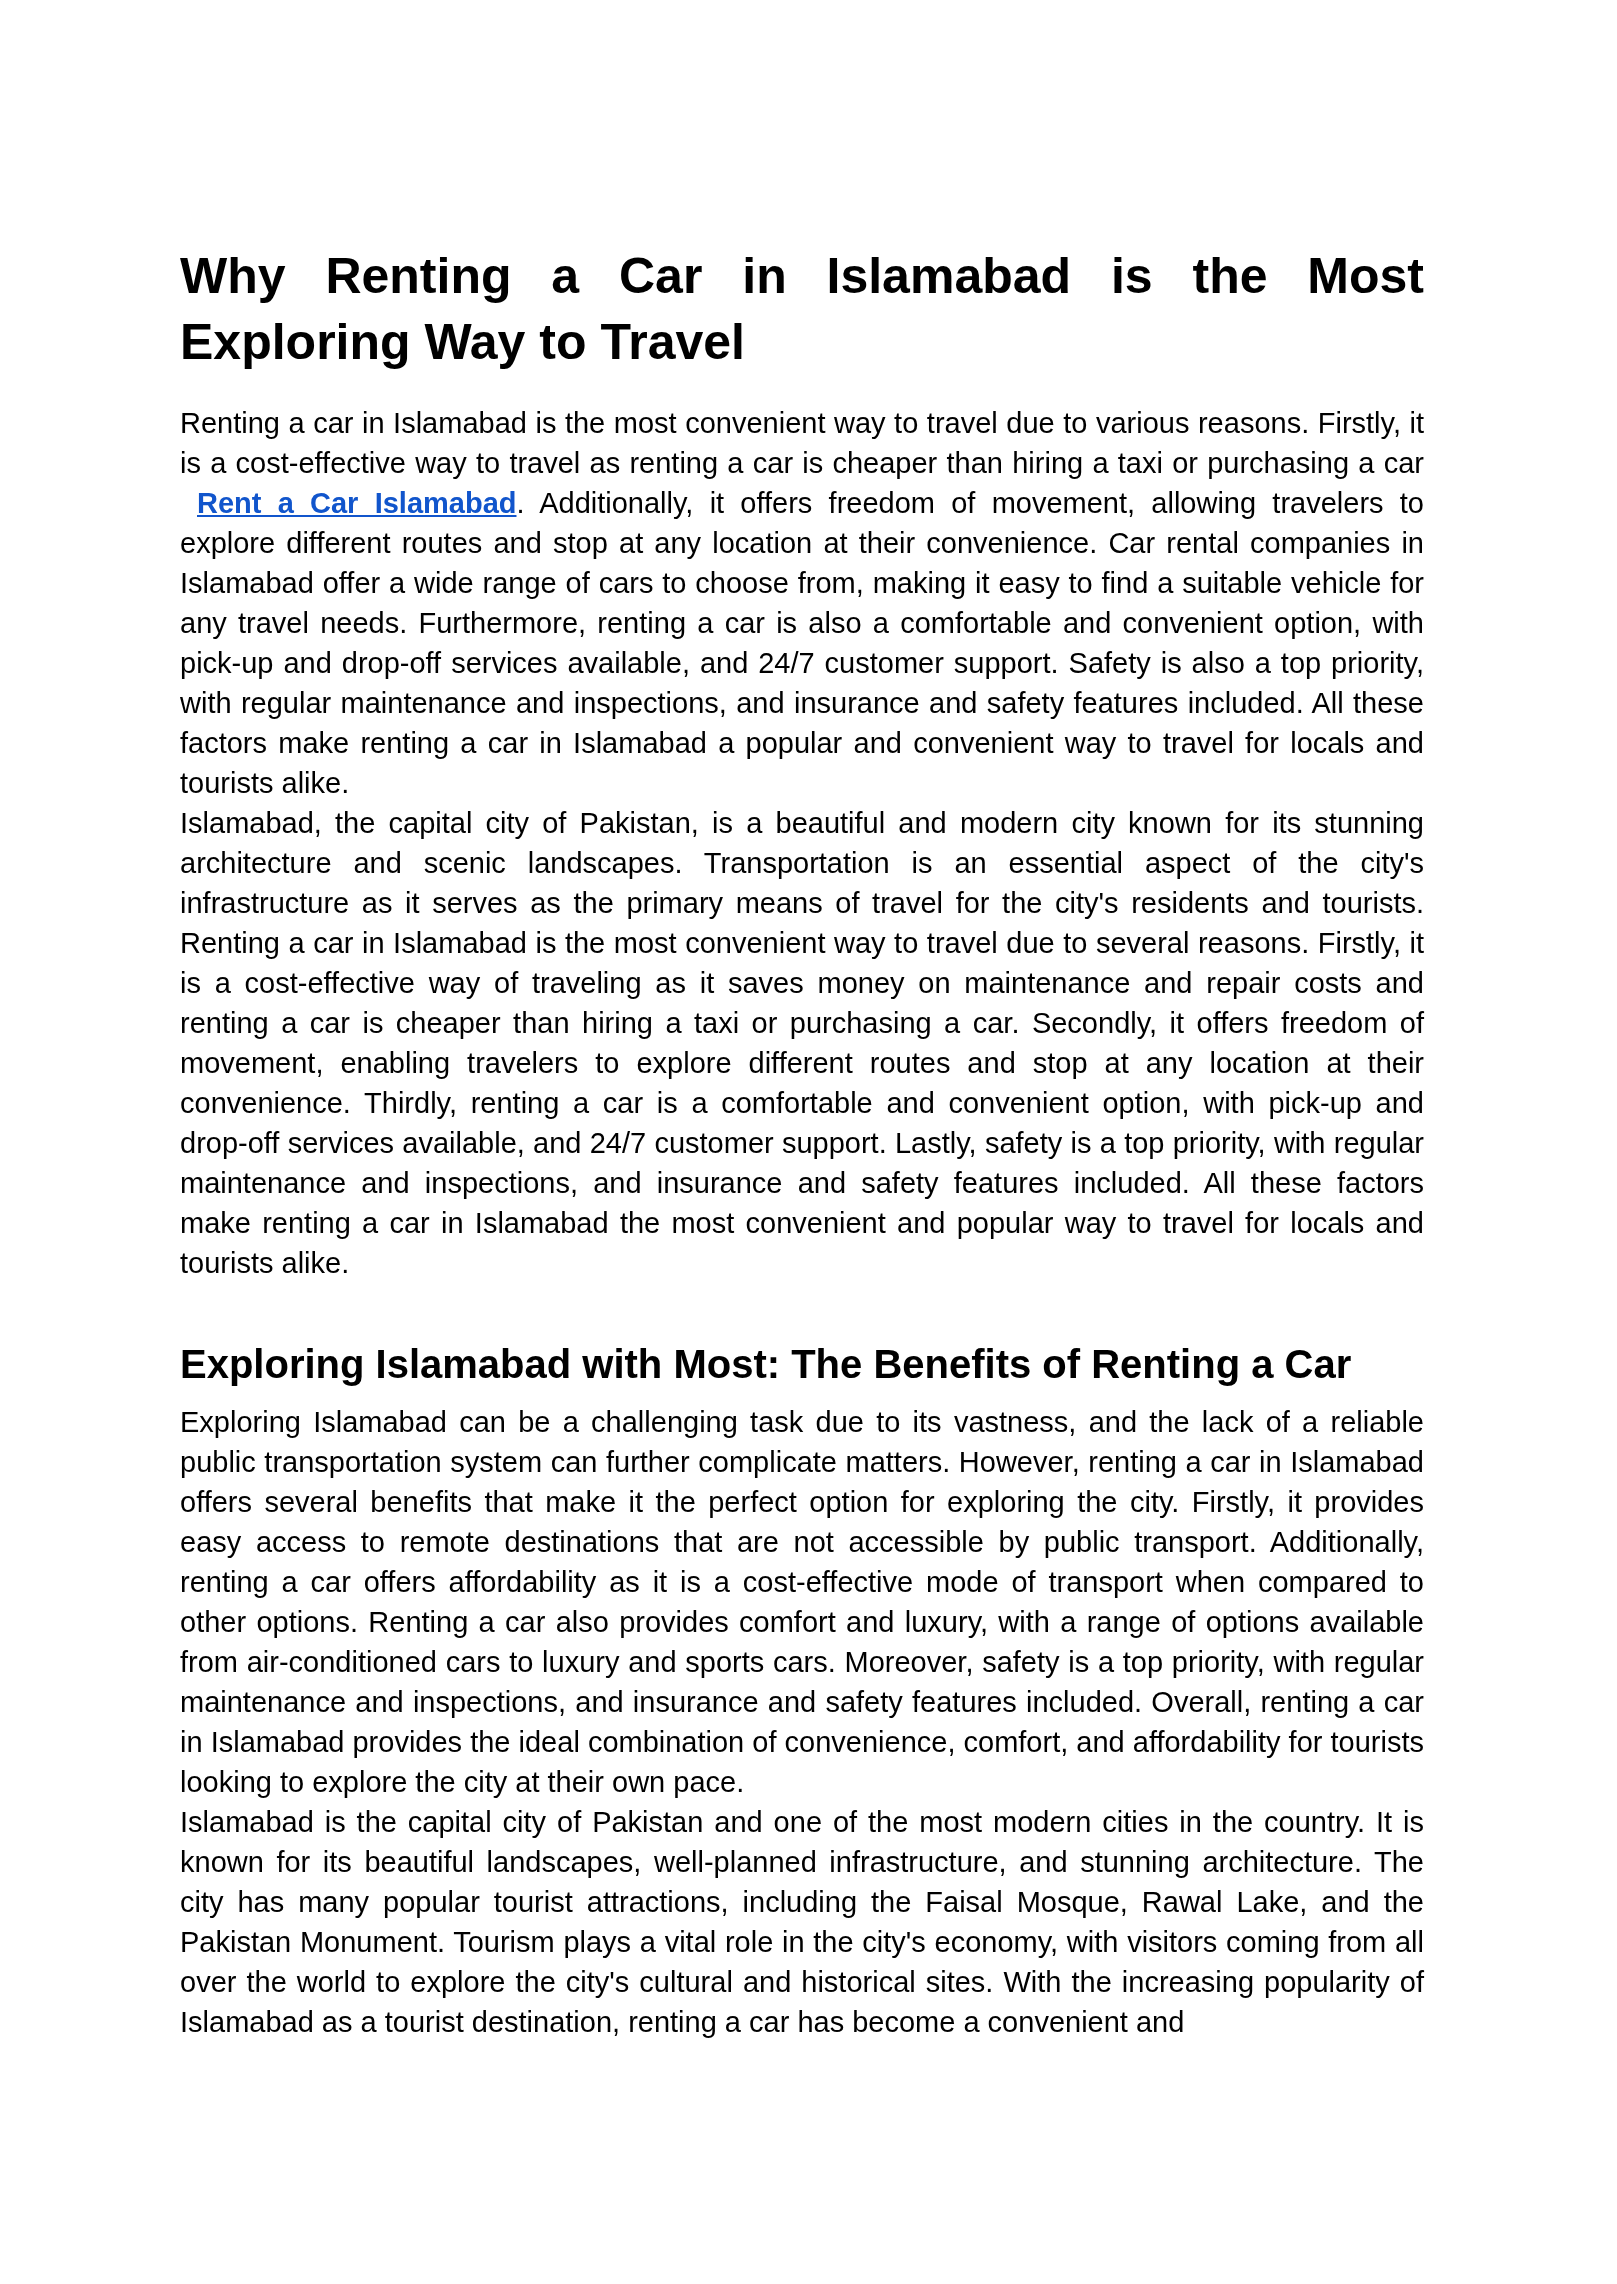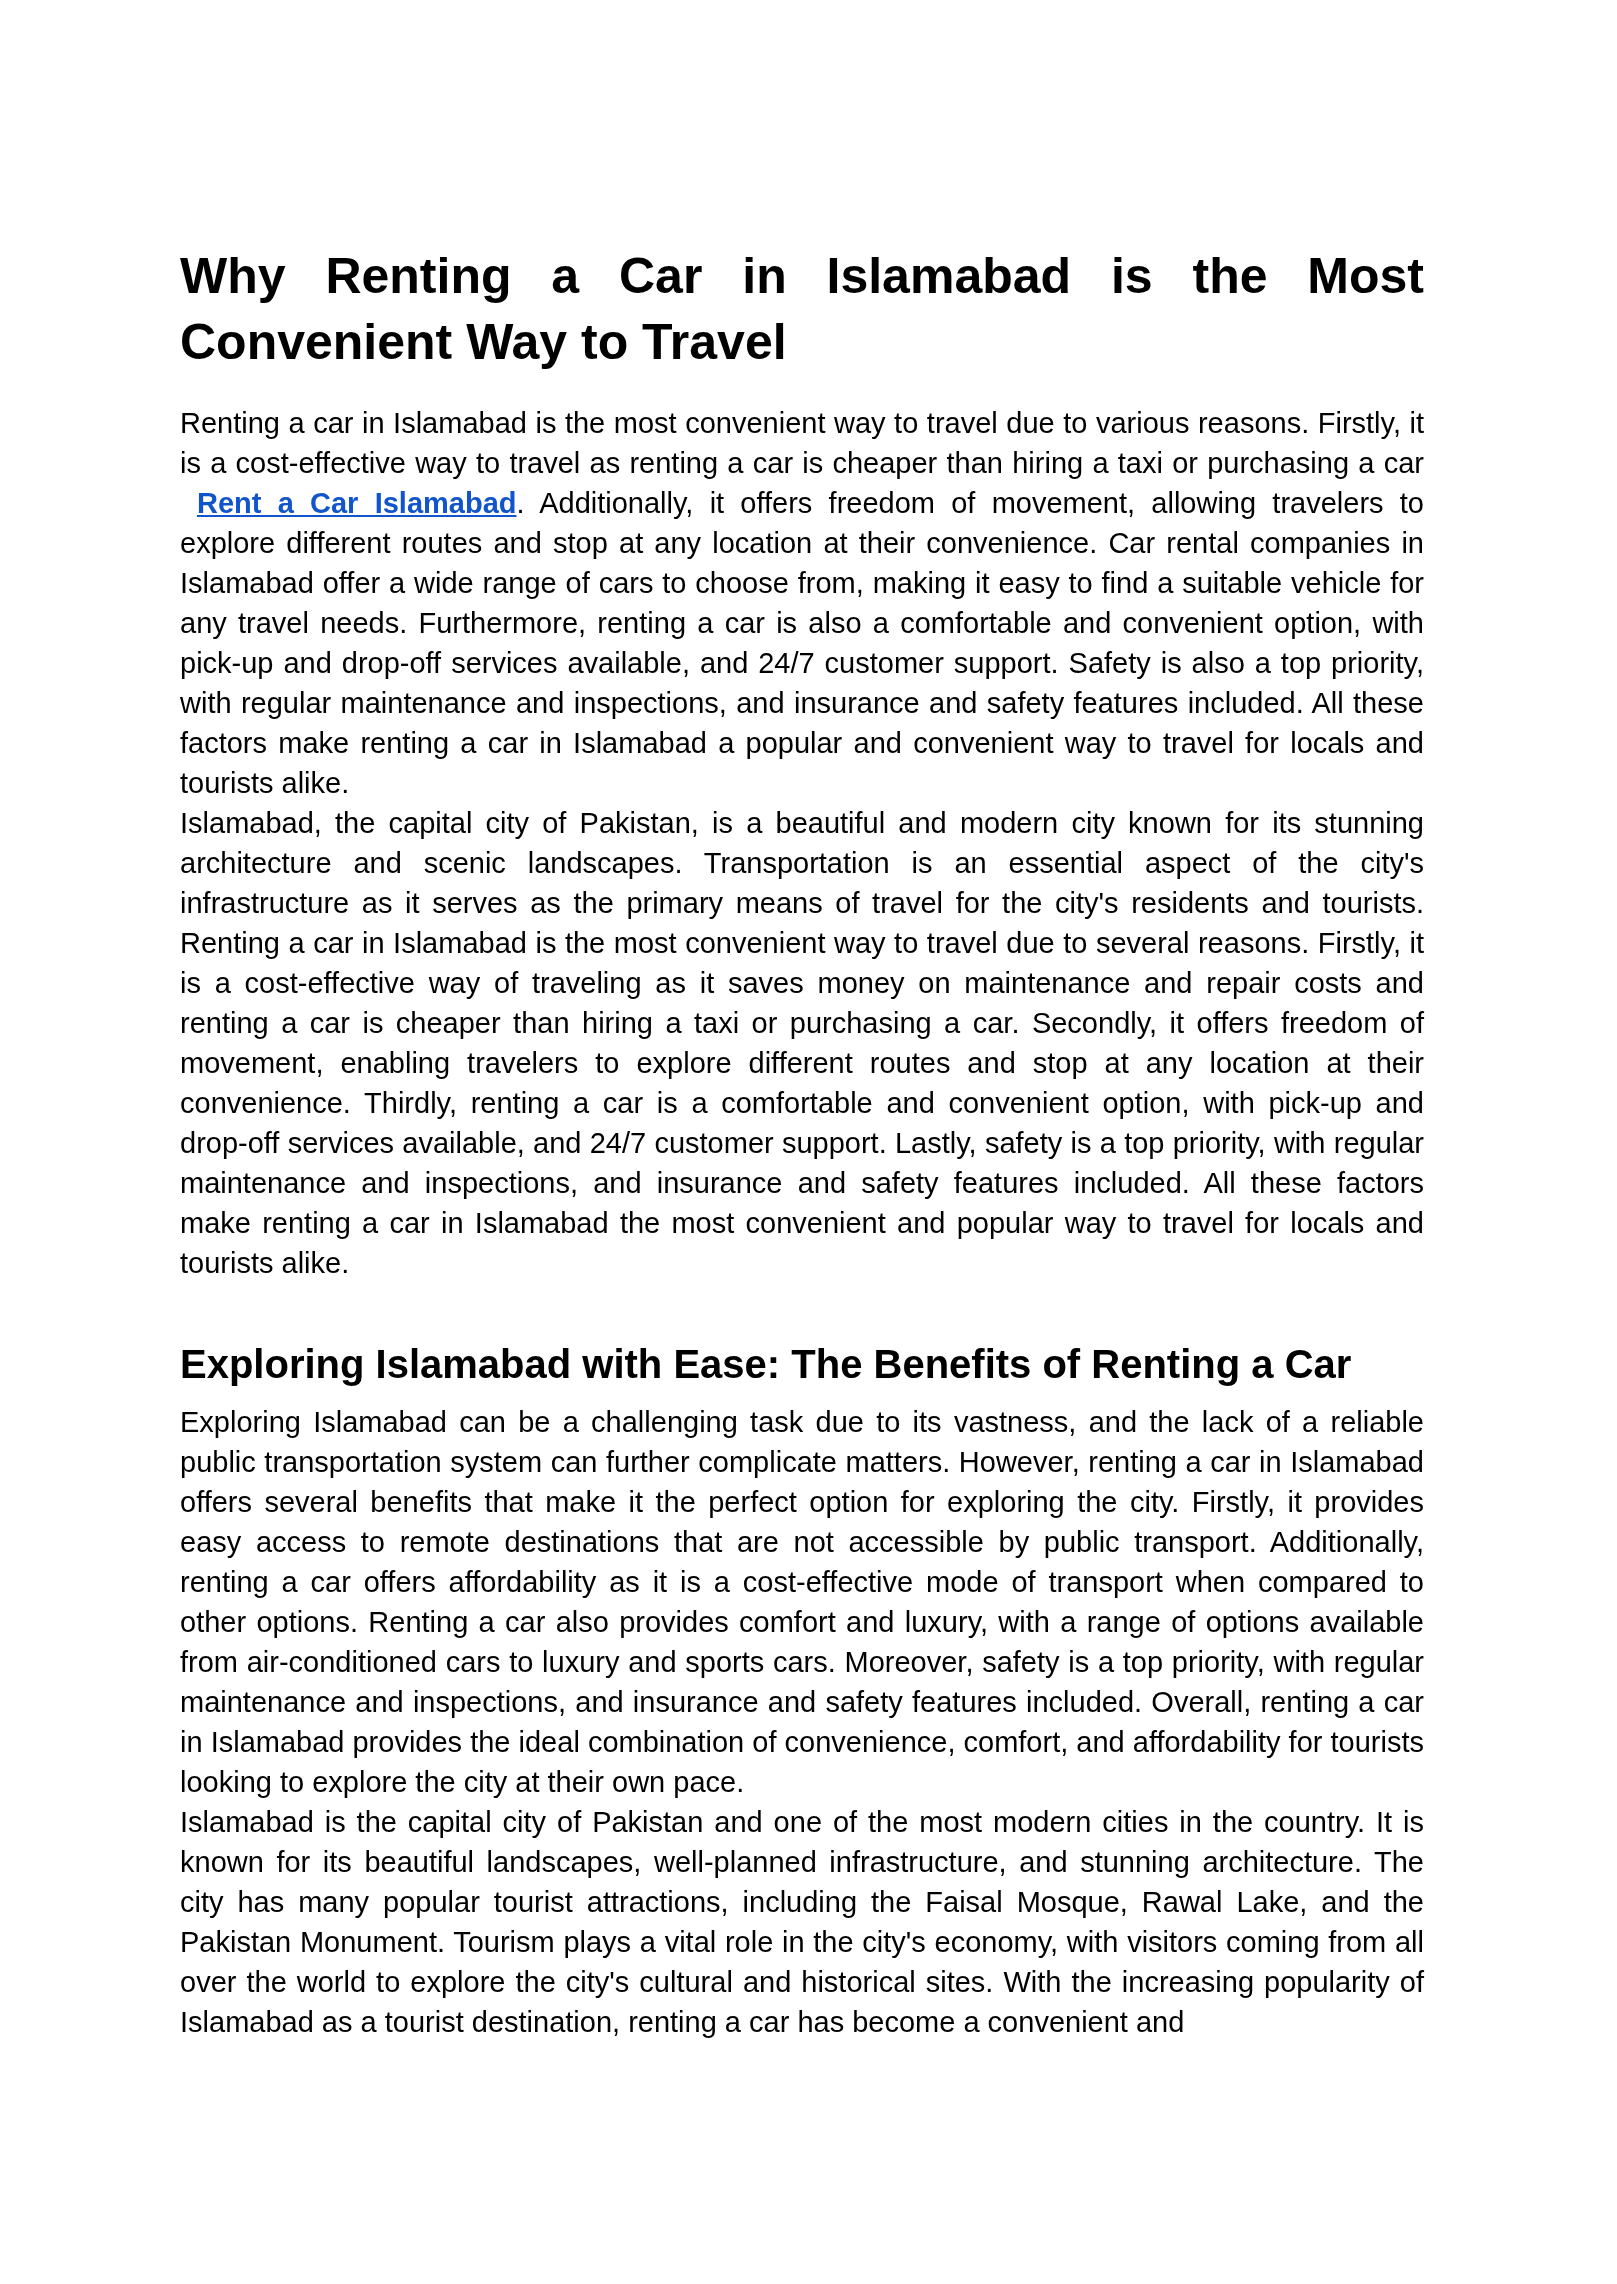--- a/index.html
+++ b/index.html
@@ -43,26 +43,26 @@
     text-decoration: underline;
     cursor: pointer;
     margin-left: 17px;
   }
 </style>
 </head>
 <body style="background: rgb(255, 255, 255); color: rgb(0, 0, 0); --link-color: #1155cc;">
 
 <div class="doc-content">
 
-  <h1 class="doc-title">Why Renting a Car in Islamabad is the Most Convenient Way to Travel</h1>
+  <h1 class="doc-title">Why Renting a Car in Islamabad is the Most Exploring Way to Travel</h1>
 
   <p class="doc-paragraph"><span>Renting a car in Islamabad is the most convenient way to travel due to various reasons. Firstly, it is a cost-effective way to travel as renting a car is cheaper than hiring a taxi or purchasing a car </span><a class="doc-link">Rent a Car Islamabad</a><span>. Additionally, it offers freedom of movement, allowing travelers to explore different routes and stop at any location at their convenience. Car rental companies in Islamabad offer a wide range of cars to choose from, making it easy to find a suitable vehicle for any travel needs. Furthermore, renting a car is also a comfortable and convenient option, with pick-up and drop-off services available, and 24/7 customer support. Safety is also a top priority, with regular maintenance and inspections, and insurance and safety features included. All these factors make renting a car in Islamabad a popular and convenient way to travel for locals and tourists alike.</span></p>
 
   <p class="doc-paragraph">Islamabad, the capital city of Pakistan, is a beautiful and modern city known for its stunning architecture and scenic landscapes. Transportation is an essential aspect of the city's infrastructure as it serves as the primary means of travel for the city's residents and tourists. Renting a car in Islamabad is the most convenient way to travel due to several reasons. Firstly, it is a cost-effective way of traveling as it saves money on maintenance and repair costs and renting a car is cheaper than hiring a taxi or purchasing a car. Secondly, it offers freedom of movement, enabling travelers to explore different routes and stop at any location at their convenience. Thirdly, renting a car is a comfortable and convenient option, with pick-up and drop-off services available, and 24/7 customer support. Lastly, safety is a top priority, with regular maintenance and inspections, and insurance and safety features included. All these factors make renting a car in Islamabad the most convenient and popular way to travel for locals and tourists alike.</p>
 
-  <h2 class="doc-h2">Exploring Islamabad with Ease: The Benefits of Renting a Car</h2>
+  <h2 class="doc-h2">Exploring Islamabad with Most: The Benefits of Renting a Car</h2>
 
   <p class="doc-paragraph">Exploring Islamabad can be a challenging task due to its vastness, and the lack of a reliable public transportation system can further complicate matters. However, renting a car in Islamabad offers several benefits that make it the perfect option for exploring the city. Firstly, it provides easy access to remote destinations that are not accessible by public transport. Additionally, renting a car offers affordability as it is a cost-effective mode of transport when compared to other options. Renting a car also provides comfort and luxury, with a range of options available from air-conditioned cars to luxury and sports cars. Moreover, safety is a top priority, with regular maintenance and inspections, and insurance and safety features included. Overall, renting a car in Islamabad provides the ideal combination of convenience, comfort, and affordability for tourists looking to explore the city at their own pace.</p>
 
   <p class="doc-paragraph">Islamabad is the capital city of Pakistan and one of the most modern cities in the country. It is known for its beautiful landscapes, well-planned infrastructure, and stunning architecture. The city has many popular tourist attractions, including the Faisal Mosque, Rawal Lake, and the Pakistan Monument. Tourism plays a vital role in the city's economy, with visitors coming from all over the world to explore the city's cultural and historical sites. With the increasing popularity of Islamabad as a tourist destination, renting a car has become a convenient and</p>
 
 </div>
 
 
 </body></html>

